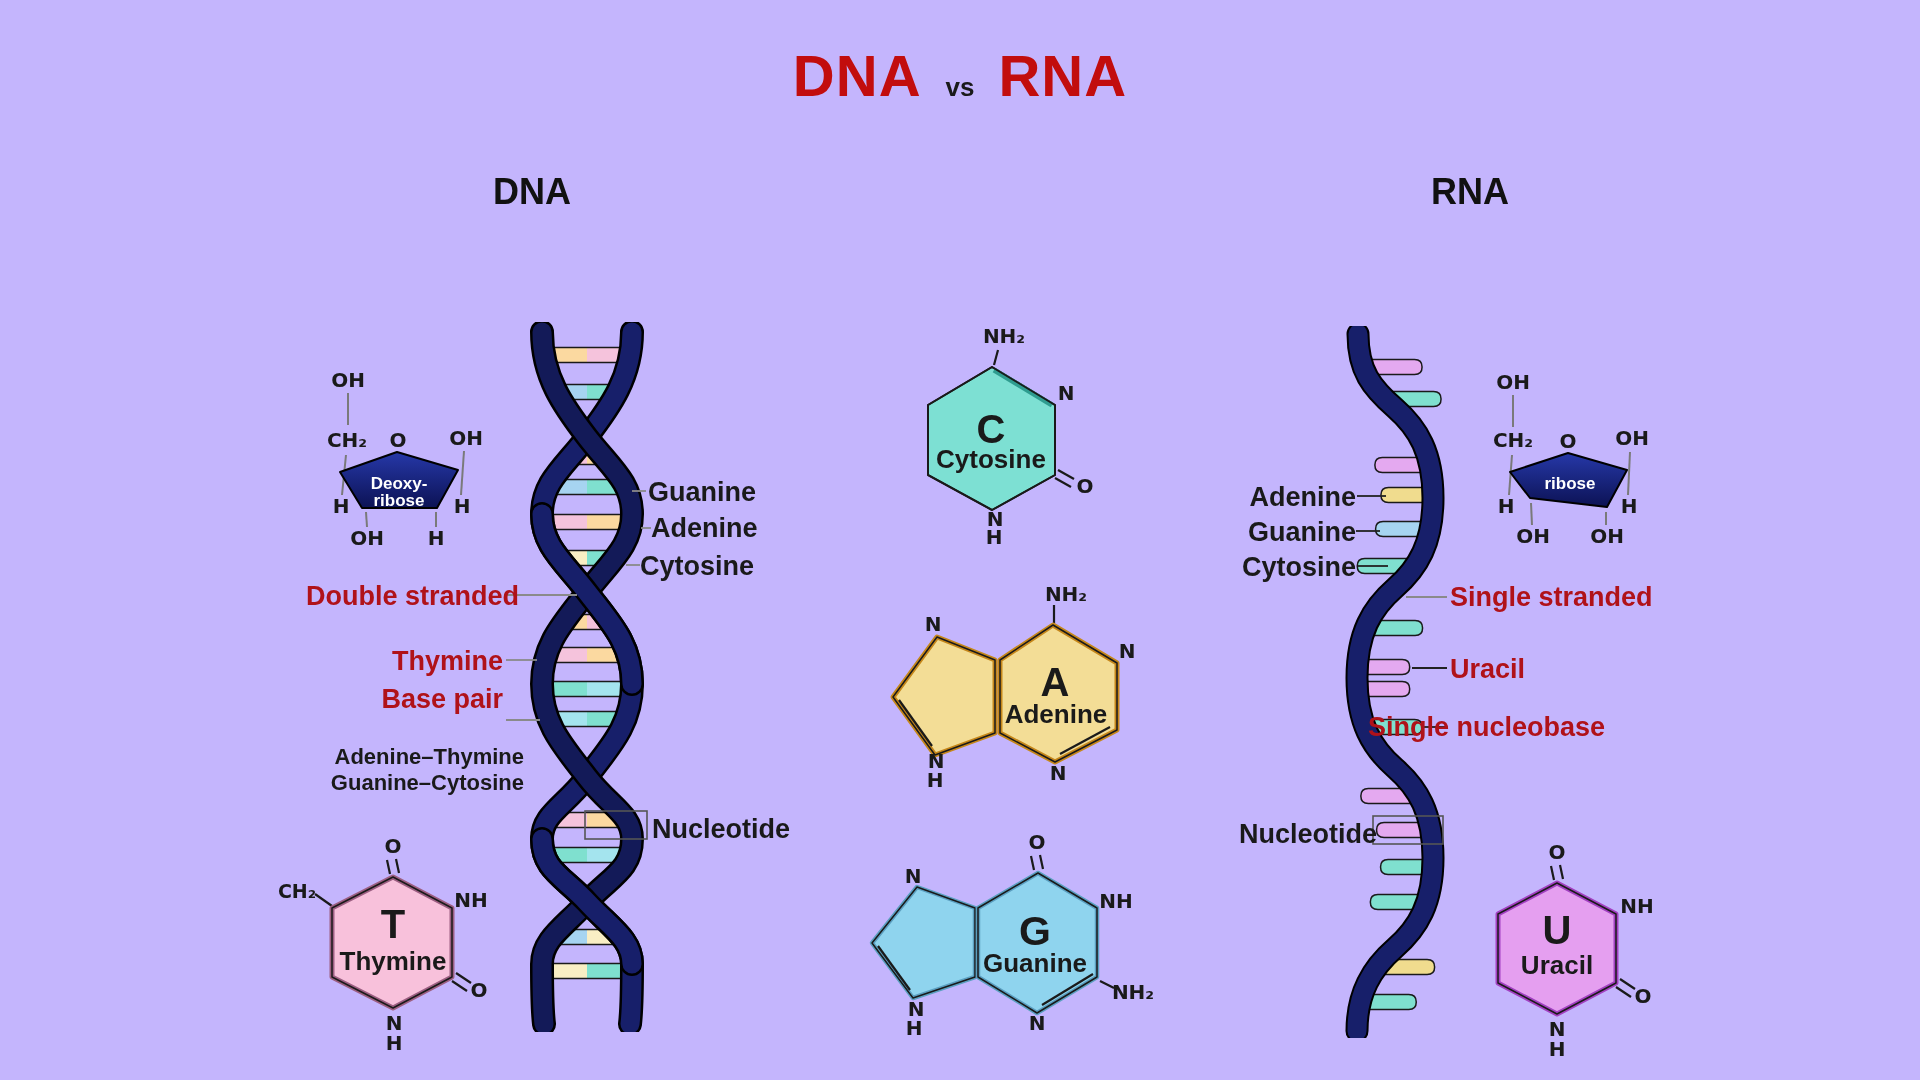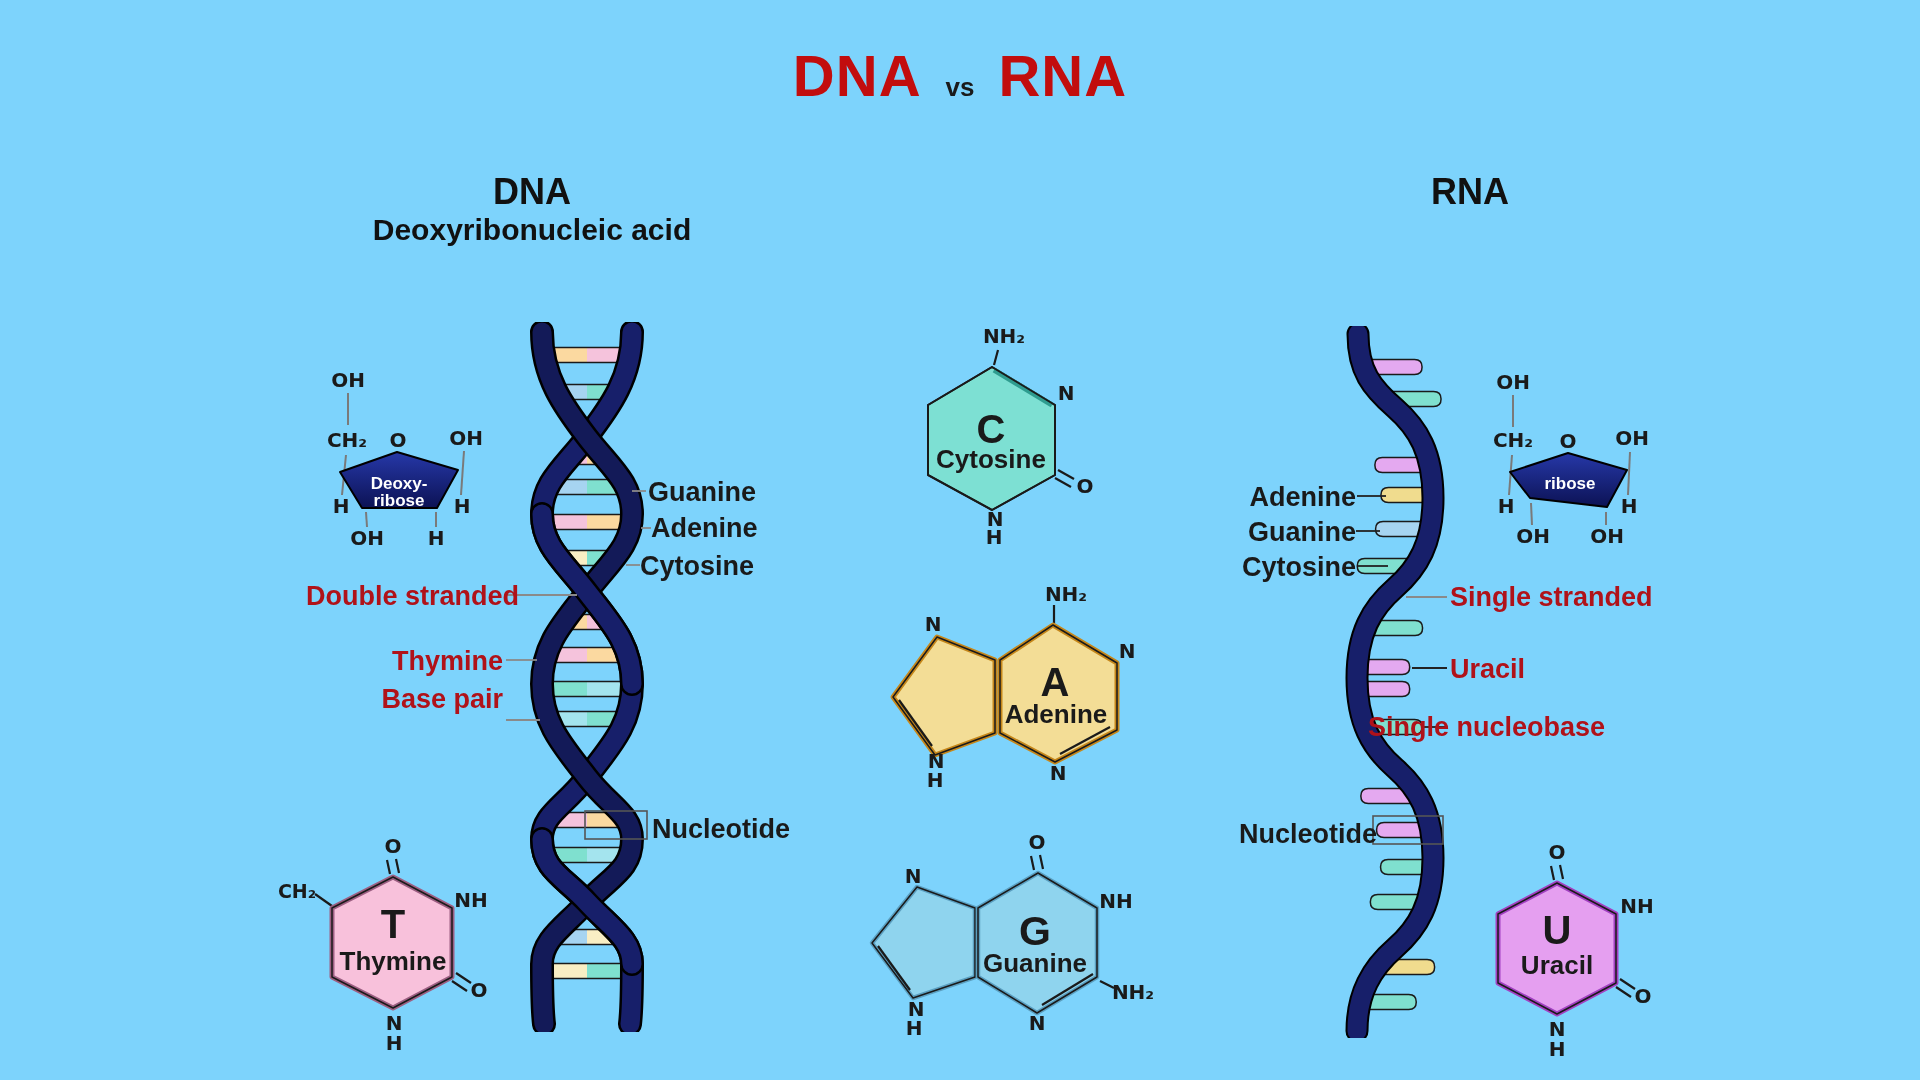--- a/index.html
+++ b/index.html
@@ -1,17 +1,17 @@
 <!DOCTYPE html>
 <html><head>
 <meta charset="utf-8">
 <style>
   html,body{margin:0;padding:0;background:#fff;}
   *{font-family:'Liberation Sans','DejaVu Sans',sans-serif;box-sizing:border-box;}
-  .stage{position:relative;width:1920px;height:1080px;background:#7dd3fc;overflow:hidden;}
+  .stage{position:relative;width:1920px;height:1080px;background:#c4b5fd;overflow:hidden;}
   .abs{position:absolute;}
   .title-row{position:absolute;top:42px;left:0;width:1920px;display:flex;justify-content:center;align-items:baseline;gap:24px;}
   .title-big{font-size:58px;font-weight:bold;letter-spacing:1px;}
   .title-vs{font-size:26px;font-weight:bold;color:#1a1a1a;}
   .col-heading{position:absolute;width:400px;text-align:center;font-weight:bold;color:#111;}
   .col-heading .h1{font-size:36px;line-height:40px;}
   .col-heading .h2{font-size:30px;line-height:36px;}
   .lbl{position:absolute;font-size:27px;font-weight:bold;color:#1a1a1a;white-space:nowrap;}
   .lbl.sm{font-size:22px;line-height:26px;}
   .rt{text-align:right;}
@@ -34,21 +34,20 @@
 <div class="stage">
 
   <div class="title-row">
     <span class="title-big red-txt" style="color: rgb(194, 13, 13);">DNA</span>
     <span class="title-vs">vs</span>
     <span class="title-big red-txt" style="color: rgb(194, 13, 13);">RNA</span>
   </div>
 
   <div class="col-heading" style="left:332px;top:172px;">
     <div class="h1">DNA</div>
-    <div class="h2">Deoxyribonucleic acid</div>
   </div>
   <div class="col-heading" style="left:1270px;top:172px;">
     <div class="h1">RNA</div>
   </div>
 
   <svg id="dna-helix" class="abs" style="left:520px;top:322px;" width="135" height="710" viewBox="0 0 135 710">
     <g id="dna-rungs">
         <path d="M 25.5 25.5 H 108.5 Q 116 25.5 116 33 Q 116 40.5 108.5 40.5 H 25.5 Q 18 40.5 18 33 Q 18 25.5 25.5 25.5 Z" fill="#f5c3dc" stroke="none"></path>
         <path d="M 67 25.5 L 25.5 25.5 Q 18 25.5 18 33 Q 18 40.5 25.5 40.5 L 67 40.5 Z" fill="#fbd9a0" stroke="none"></path>
         <path d="M 25.5 25.5 H 108.5 Q 116 25.5 116 33 Q 116 40.5 108.5 40.5 H 25.5 Q 18 40.5 18 33 Q 18 25.5 25.5 25.5 Z" fill="none" stroke="#1a1a1a" stroke-width="1.5"></path>
@@ -281,20 +280,24 @@
       <line x1="1412" y1="668" x2="1447" y2="668" stroke="#222222" stroke-width="1.8"></line>
       <line x1="1424" y1="727" x2="1447" y2="727" stroke="#222222" stroke-width="1.8"></line>
     </svg>
 
   <div class="lbl" style="left:648px;top:477px;">Guanine</div>
   <div class="lbl" style="left:651px;top:513px;">Adenine</div>
   <div class="lbl" style="left:640px;top:551px;">Cytosine</div>
   <div class="lbl red-txt rt" style="left: 286px; top: 581px; width: 233px; color: rgb(176, 18, 25);">Double stranded</div>
   <div class="lbl red-txt rt" style="left: 270px; top: 646px; width: 233px; color: rgb(176, 18, 25);">Thymine</div>
   <div class="lbl red-txt rt" style="left: 270px; top: 684px; width: 233px; color: rgb(176, 18, 25);">Base pair</div>
+  <div class="lbl sm rt" style="left:310px;top:744px;width:214px;">
+    <div>Adenine–Thymine</div>
+    <div>Guanine–Cytosine</div>
+  </div>
   <div class="lbl" style="left:652px;top:814px;">Nucleotide</div>
 
   <div class="lbl rt" style="left:1200px;top:482px;width:156px;">Adenine</div>
   <div class="lbl rt" style="left:1200px;top:517px;width:156px;">Guanine</div>
   <div class="lbl rt" style="left:1200px;top:552px;width:156px;">Cytosine</div>
   <div class="lbl red-txt" style="left: 1450px; top: 582px; color: rgb(176, 18, 25);">Single stranded</div>
   <div class="lbl red-txt" style="left: 1450px; top: 654px; color: rgb(176, 18, 25);">Uracil</div>
   <div class="lbl red-txt" style="left: 1368px; top: 712px; color: rgb(176, 18, 25); text-align: center;">Single nucleobase</div>
   <div class="lbl rt" style="left:1220px;top:819px;width:157px;">Nucleotide</div>
 

